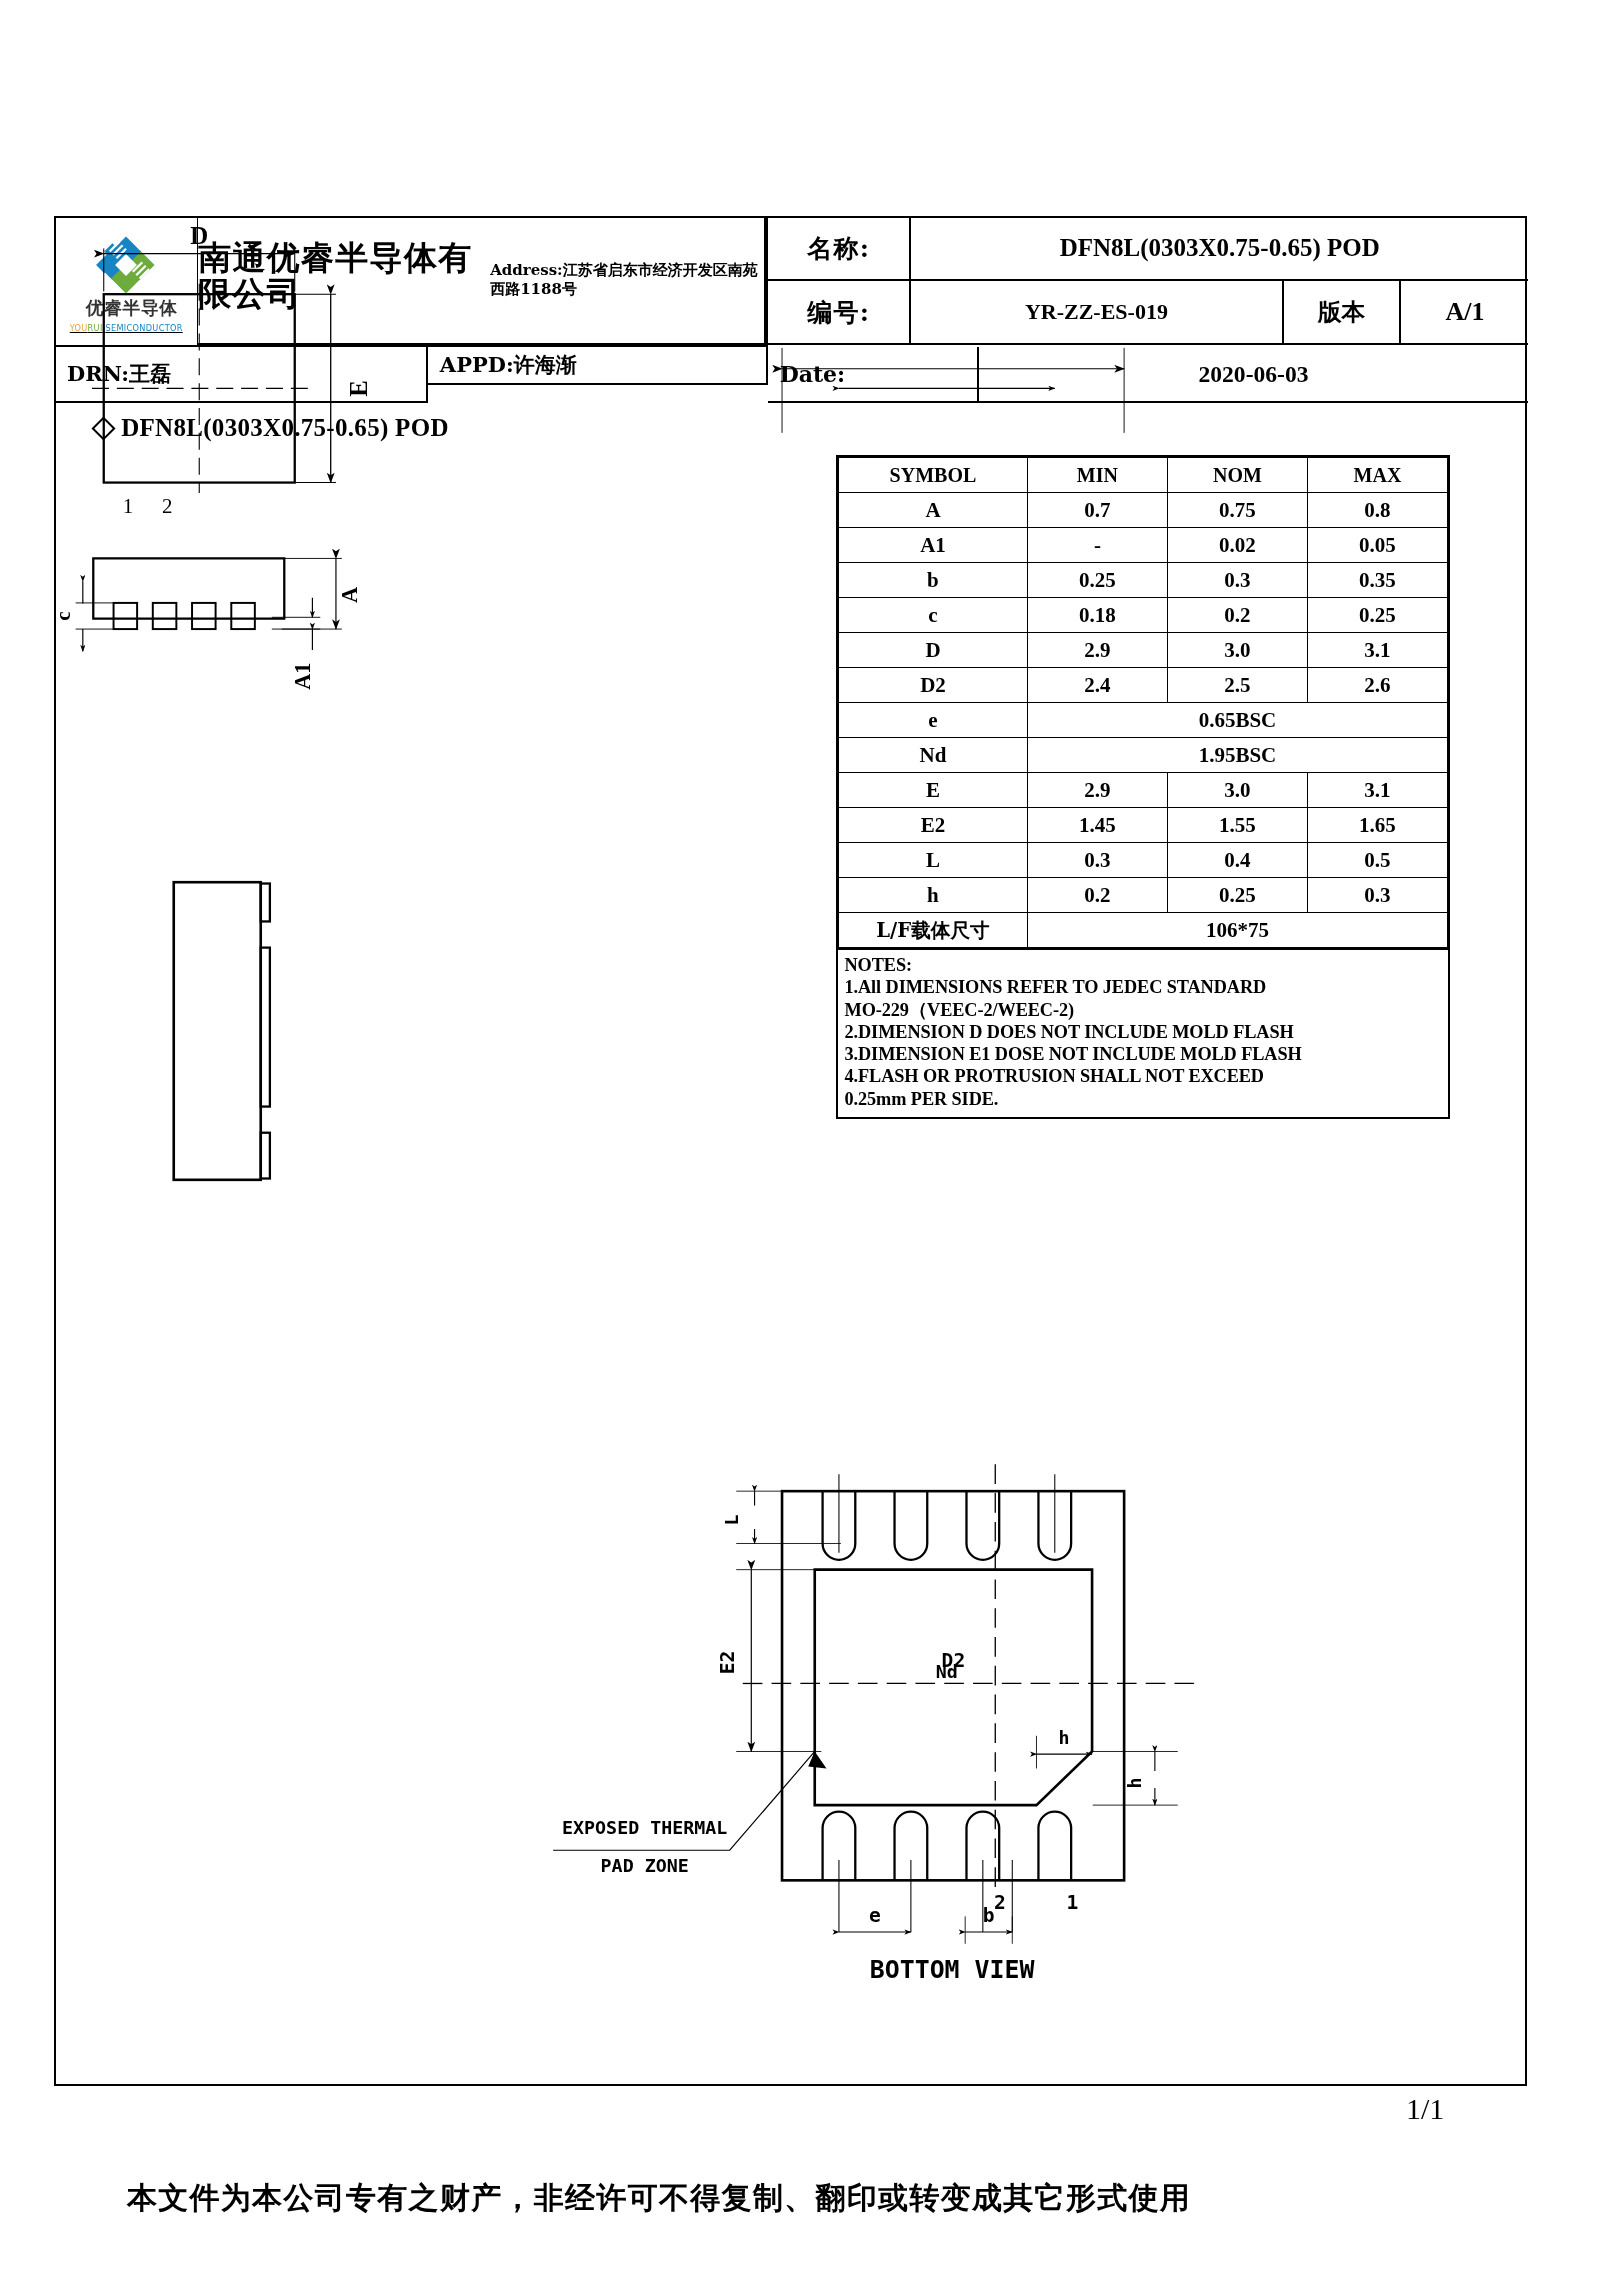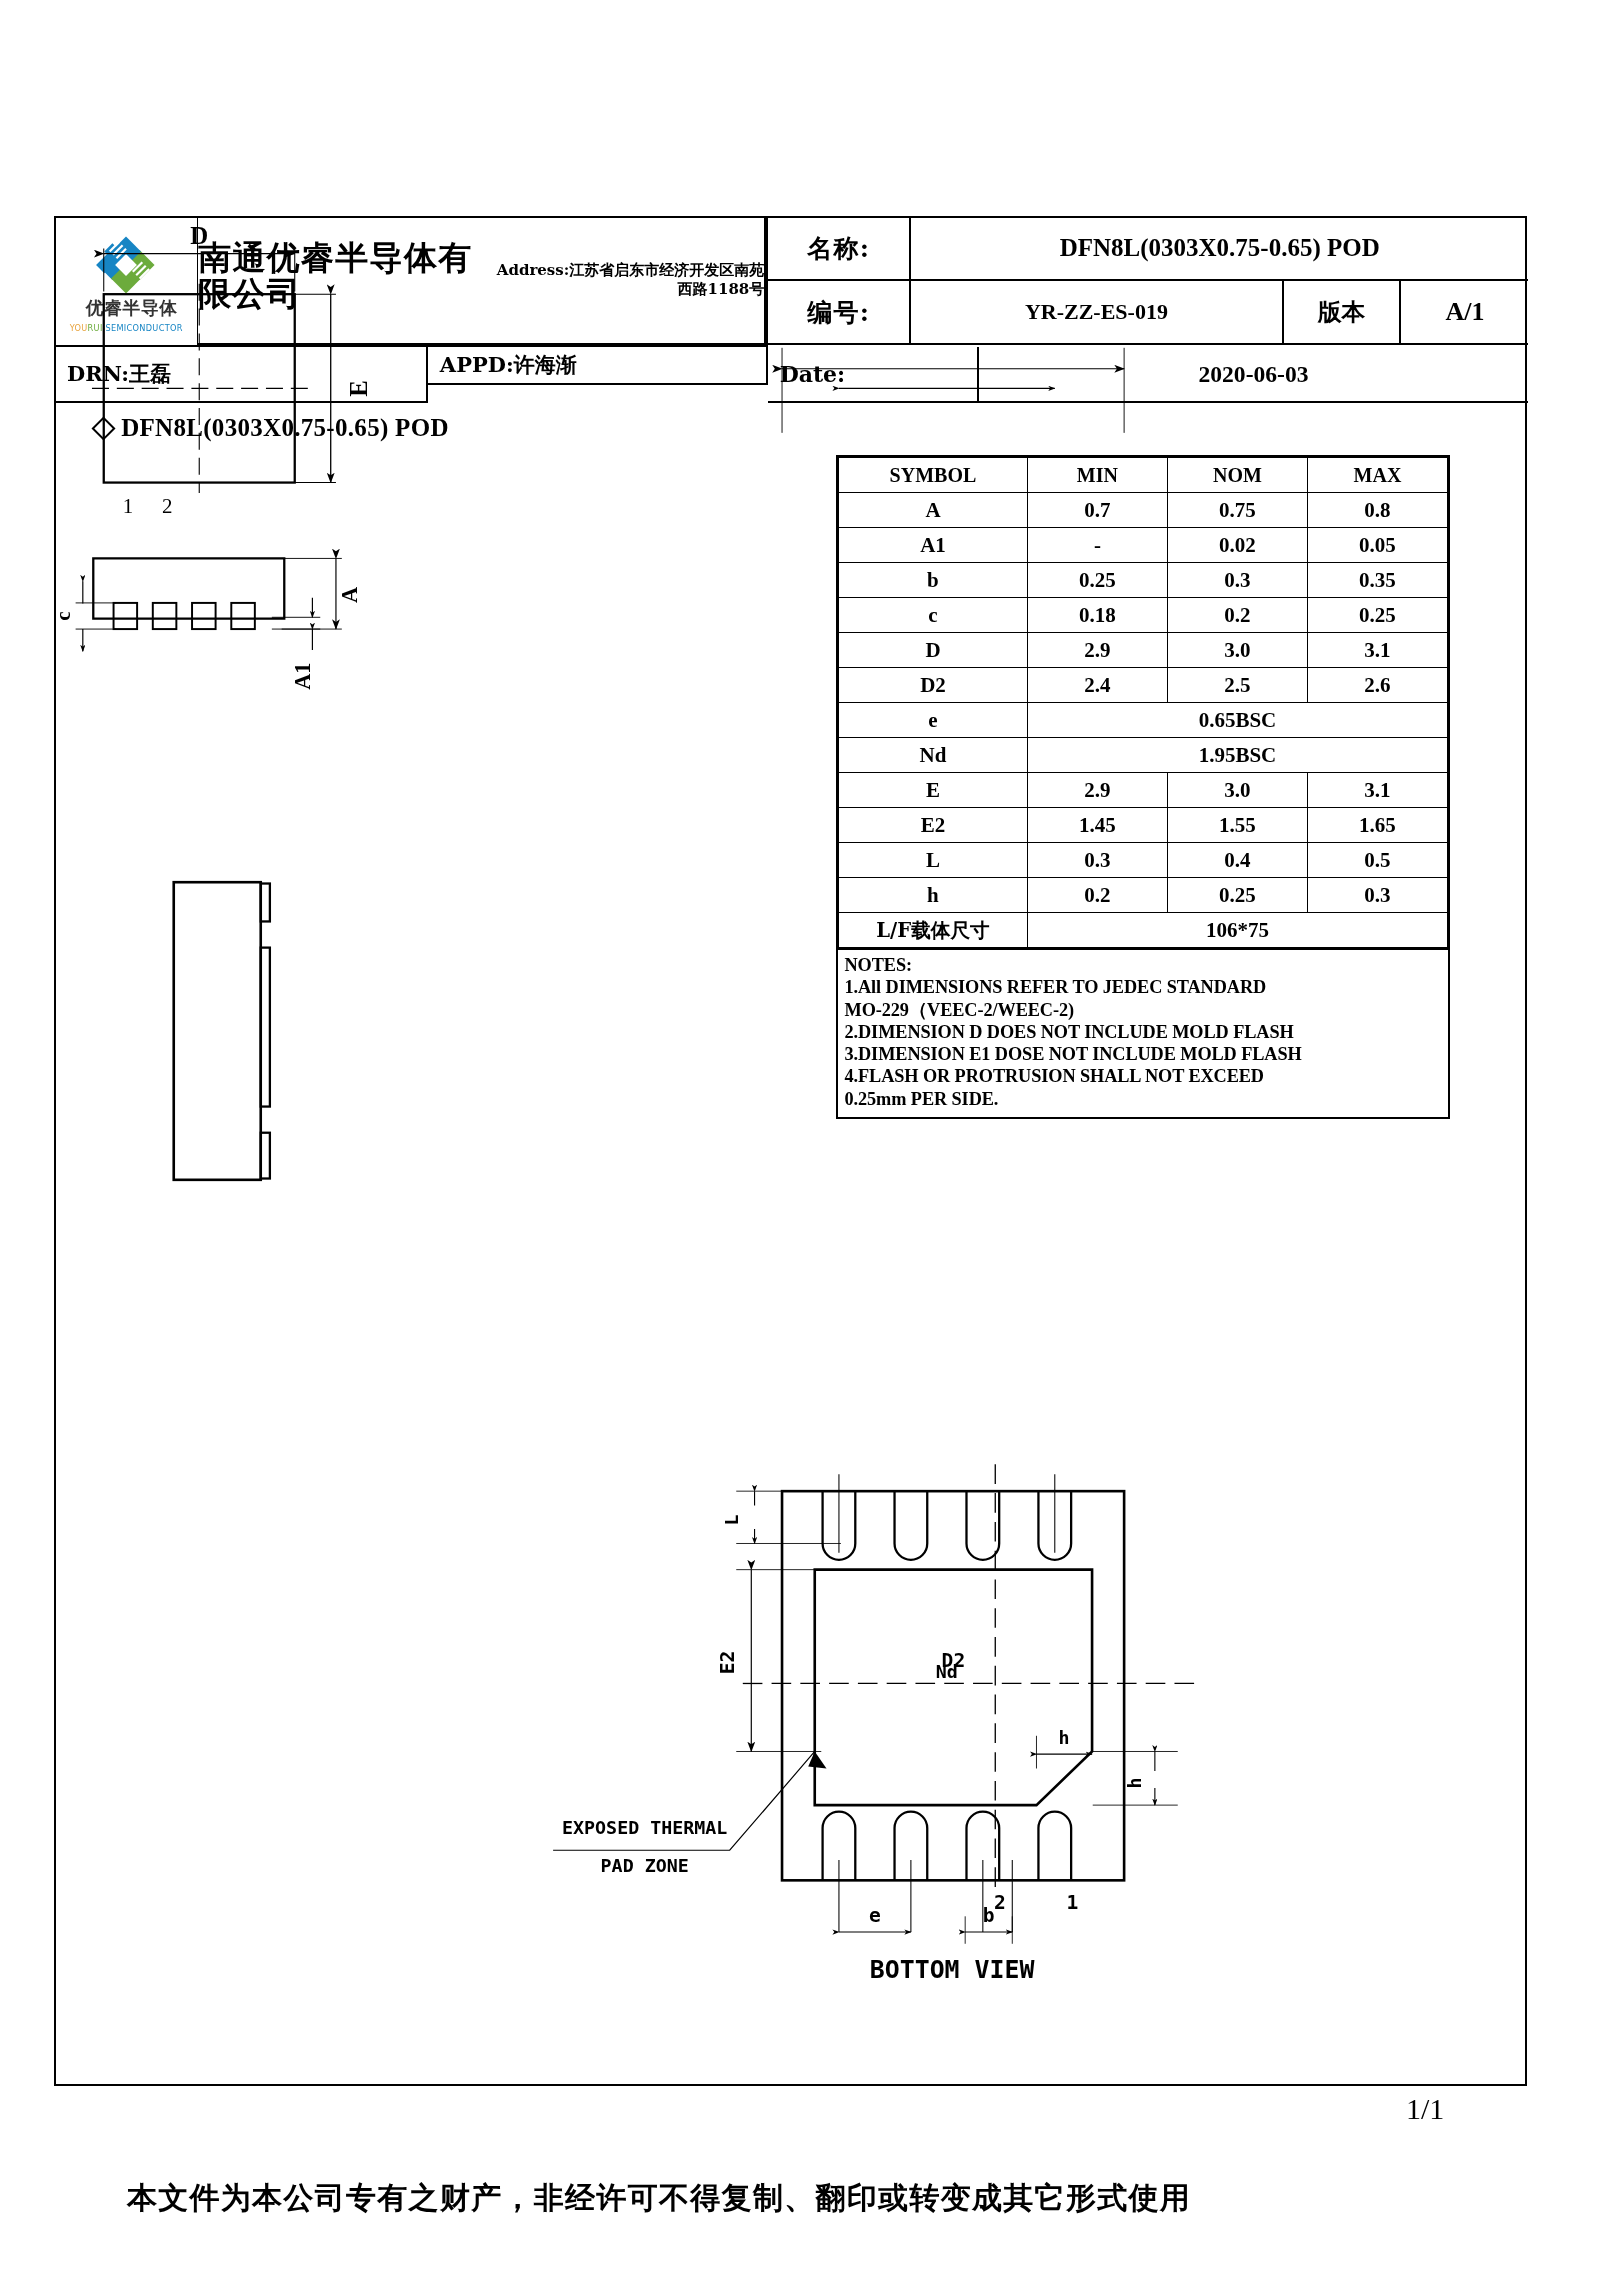--- a/index.html
+++ b/index.html
@@ -60,21 +60,20 @@
     font-size: 33px;
     letter-spacing: 1.3px;
     line-height: 1.1;
     margin-bottom: 7.9px;
   }
   #company-address {
     font-family: "DejaVu Serif", serif;
     font-weight: bold;
     font-size: 15px;
     letter-spacing: 0px;
-    text-align: right;
   }
 
   #left-top-wrap {
     width: 713px;
     border-right: 2px solid #000;
     border-bottom: 2px solid #000;
     display: flex;
   }
 
   .lbl-cell {
@@ -191,20 +190,21 @@
     margin-top: 1.3px;
     line-height: 1;
     margin-left: 11px;
   }
   .logo-en {
     font-family: "DejaVu Sans", sans-serif;
     font-size: 8.2px;
     letter-spacing: 0.3px;
     margin-top: 6px;
     line-height: 1;
+    text-decoration: underline;
   }
 </style>
 </head>
 <body>
 
 <div id="frame">
 
   <div id="titleblock">
 
     <div class="tb-row">

